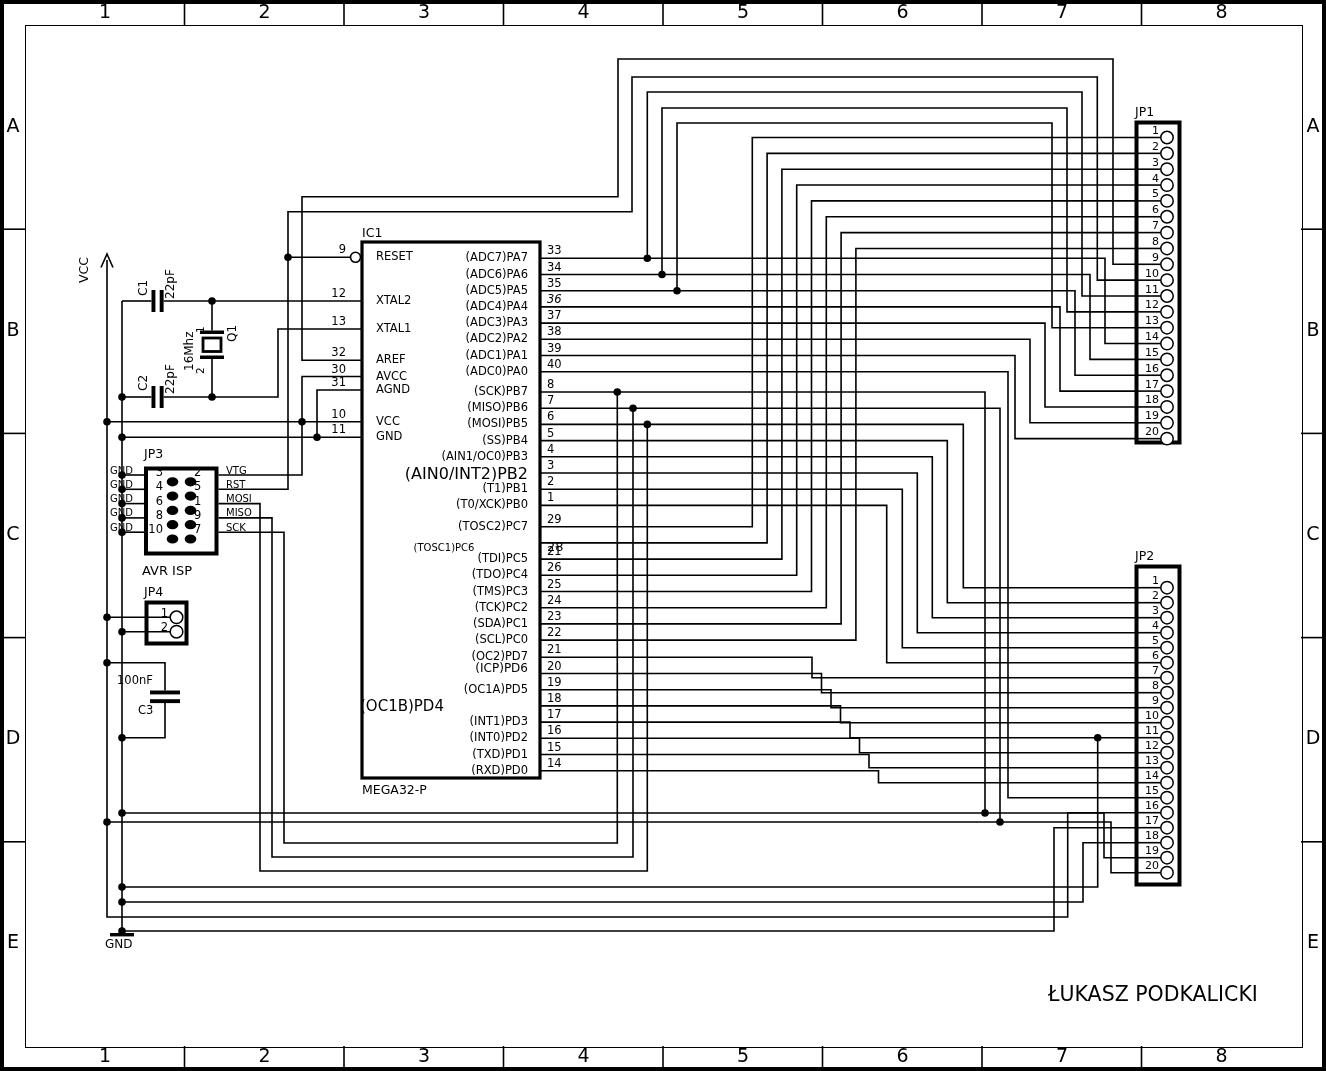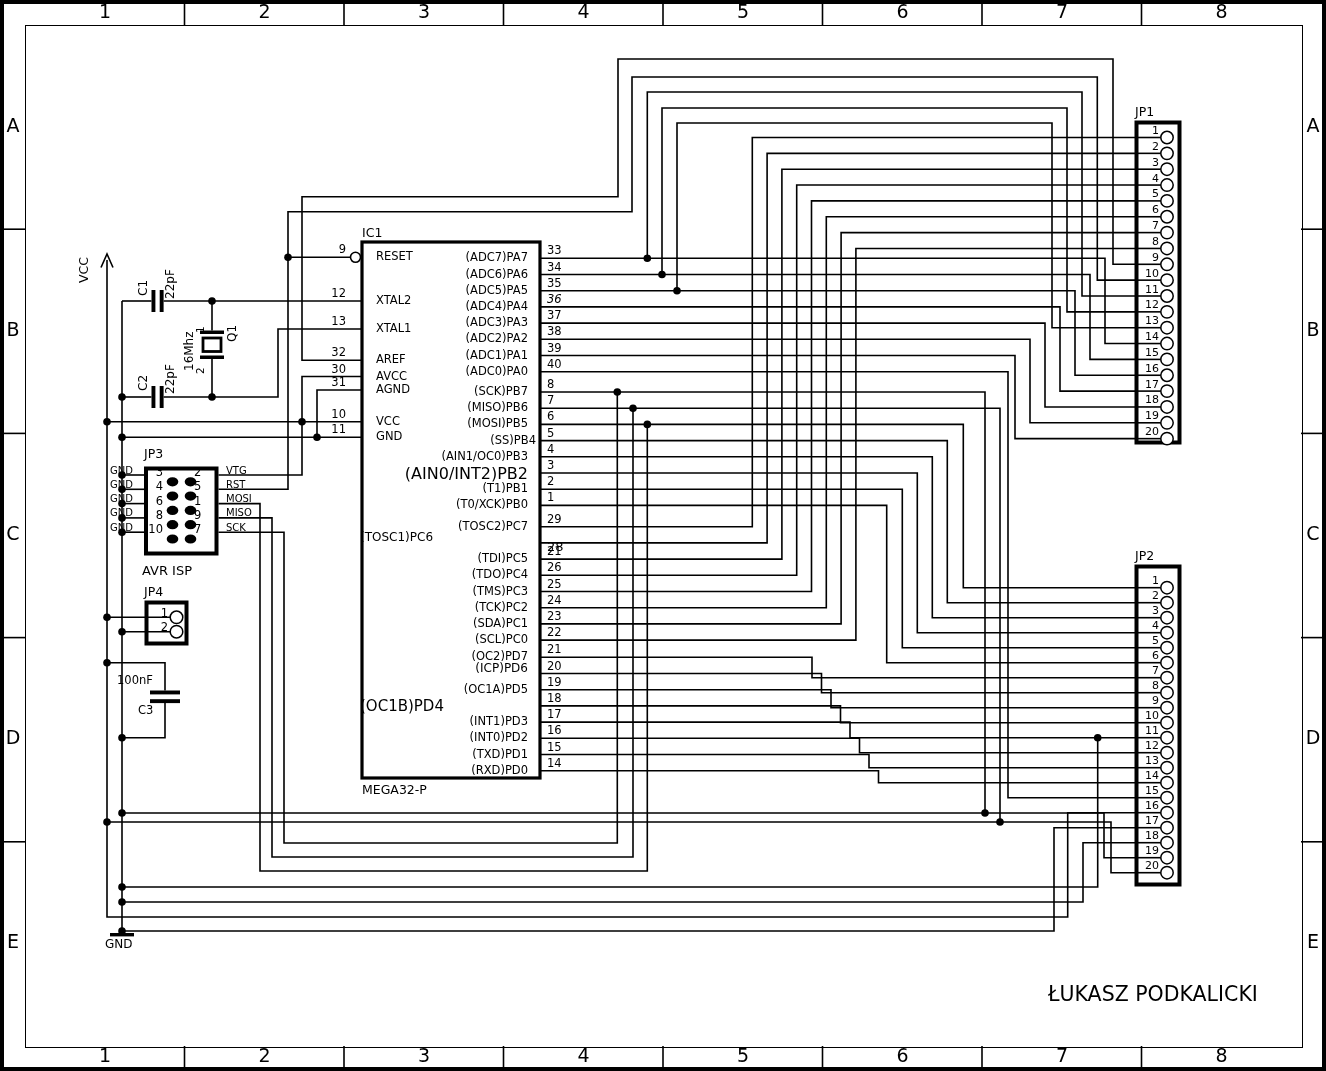--- a/index.html
+++ b/index.html
@@ -309,33 +309,33 @@
       <div class="lab" style="left: 360px; top: 348.5px; font-size: 11.5px; width: 168px; text-align: right;">(ADC1)PA1</div>
       <div class="lab" style="left: 547px; top: 341.5px; font-size: 11.5px;">39</div>
       <div class="lab" style="left: 360px; top: 364.7px; font-size: 11.5px; width: 168px; text-align: right;">(ADC0)PA0</div>
       <div class="lab" style="left: 547px; top: 357.7px; font-size: 11.5px;">40</div>
       <div class="lab" style="left: 360px; top: 385px; font-size: 11.5px; width: 168px; text-align: right;">(SCK)PB7</div>
       <div class="lab" style="left: 547px; top: 378px; font-size: 11.5px;">8</div>
       <div class="lab" style="left: 360px; top: 401.2px; font-size: 11.5px; width: 168px; text-align: right;">(MISO)PB6</div>
       <div class="lab" style="left: 547px; top: 394.2px; font-size: 11.5px;">7</div>
       <div class="lab" style="left: 360px; top: 417.4px; font-size: 11.5px; width: 168px; text-align: right;">(MOSI)PB5</div>
       <div class="lab" style="left: 547px; top: 410.4px; font-size: 11.5px;">6</div>
-      <div class="lab" style="left: 360px; top: 433.6px; font-size: 11.5px; width: 168px; text-align: right; padding-left: 8px;">(SS)PB4</div>
+      <div class="lab" style="left: 360px; top: 433.6px; font-size: 11.5px; width: 168px; text-align: right;">(SS)PB4</div>
       <div class="lab" style="left: 547px; top: 426.6px; font-size: 11.5px;">5</div>
       <div class="lab" style="left: 360px; top: 449.8px; font-size: 11.5px; width: 168px; text-align: right;">(AIN1/OC0)PB3</div>
       <div class="lab" style="left: 547px; top: 442.8px; font-size: 11.5px;">4</div>
       <div class="lab" style="left: 360px; top: 466px; font-size: 16px; width: 168px; text-align: right;">(AIN0/INT2)PB2</div>
       <div class="lab" style="left: 547px; top: 459px; font-size: 11.5px;">3</div>
       <div class="lab" style="left: 360px; top: 482.2px; font-size: 11.5px; width: 168px; text-align: right;">(T1)PB1</div>
       <div class="lab" style="left: 547px; top: 475.2px; font-size: 11.5px;">2</div>
       <div class="lab" style="left: 360px; top: 498.4px; font-size: 11.5px; width: 168px; text-align: right;">(T0/XCK)PB0</div>
       <div class="lab" style="left: 547px; top: 491.4px; font-size: 11.5px;">1</div>
       <div class="lab" style="left: 360px; top: 519.7px; font-size: 11.5px; width: 168px; text-align: right;">(TOSC2)PC7</div>
       <div class="lab" style="left: 547px; top: 512.7px; font-size: 11.5px;">29</div>
-      <div class="lab" style="left: 360px; top: 531px; font-size: 12px; width: 168px; text-align: left;">(TOSC1)PC6</div>
+      <div class="lab" style="left: 360px; top: 543px; font-size: 10px; width: 168px; text-align: center;">(TOSC1)PC6</div>
       <div class="lab" style="left: 547px; top: 528.9px; font-size: 13px; margin-top: 11px;">28</div>
       <div class="lab" style="left: 360px; top: 552.1px; font-size: 11.5px; width: 168px; text-align: right;">(TDI)PC5</div>
       <div class="lab" style="left: 547px; top: 545.1px; font-size: 11.5px;">21</div>
       <div class="lab" style="left: 360px; top: 568.3px; font-size: 11.5px; width: 168px; text-align: right;">(TDO)PC4</div>
       <div class="lab" style="left: 547px; top: 561.3px; font-size: 11.5px;">26</div>
       <div class="lab" style="left: 360px; top: 584.5px; font-size: 11.5px; width: 168px; text-align: right;">(TMS)PC3</div>
       <div class="lab" style="left: 547px; top: 577.5px; font-size: 11.5px;">25</div>
       <div class="lab" style="left: 360px; top: 600.7px; font-size: 11.5px; width: 168px; text-align: right;">(TCK)PC2</div>
       <div class="lab" style="left: 547px; top: 593.7px; font-size: 11.5px;">24</div>
       <div class="lab" style="left: 360px; top: 616.9px; font-size: 11.5px; width: 168px; text-align: right;">(SDA)PC1</div>

